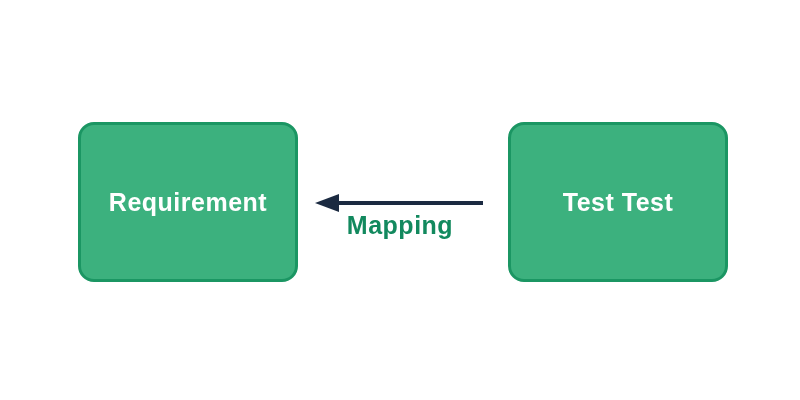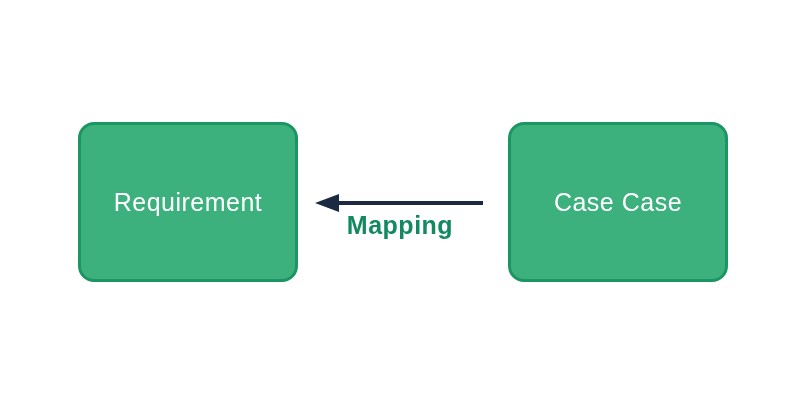--- a/index.html
+++ b/index.html
@@ -23,21 +23,21 @@
     border: 3px solid #1B9663;
     border-radius: 16px;
     display: flex;
     align-items: center;
     justify-content: center;
     box-sizing: border-box;
   }
   .node-label {
     color: #ffffff;
     font-size: 25px;
-    font-weight: normal;
+    font-weight: bold;
     letter-spacing: 0.5px;
     text-align: center;
   }
   #node-requirement { left: 78px;  top: 122px; }
   #node-testcase    { left: 508px; top: 122px; }
 
   .edge-label {
     position: absolute;
     left: 318px;
     top: 166px;
@@ -60,21 +60,21 @@
 </head>
 <body>
 
 <div class="canvas">
 
   <div class="node" id="node-requirement">
     <span class="node-label">Requirement</span>
   </div>
 
   <div class="node" id="node-testcase">
-    <span class="node-label">Case Case</span>
+    <span class="node-label">Test Test</span>
   </div>
 
   <div class="edge-label">Mapping</div>
 
   <svg class="edge-arrow" viewBox="0 0 168 18" aria-hidden="true">
     <line x1="20" y1="9" x2="168" y2="9" stroke="#1B2A41" stroke-width="4"></line>
     <polygon points="0,9 24,0 24,18" fill="#1B2A41"></polygon>
   </svg>
 
 </div>

